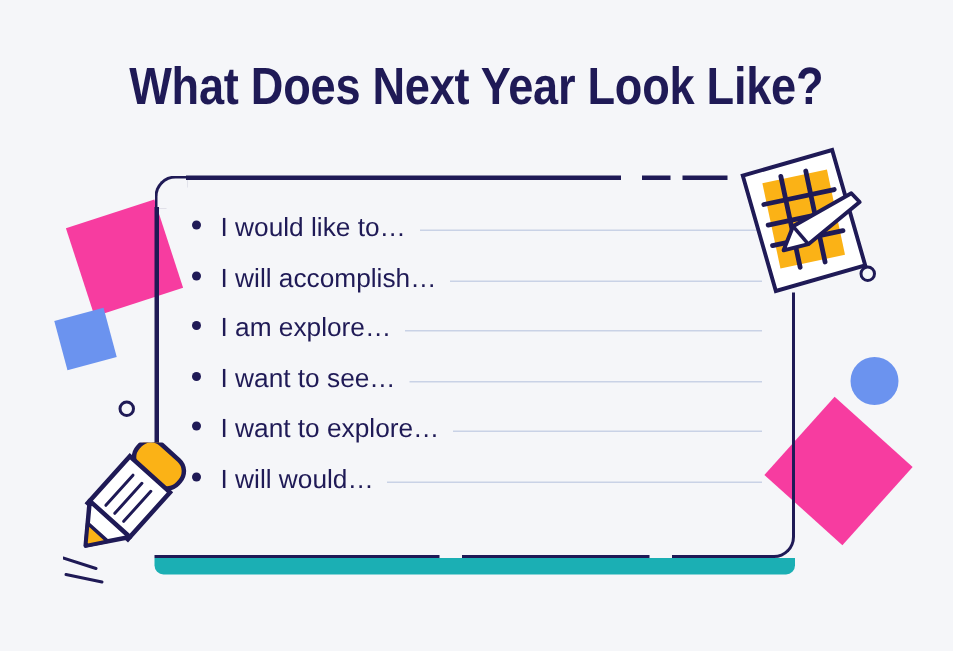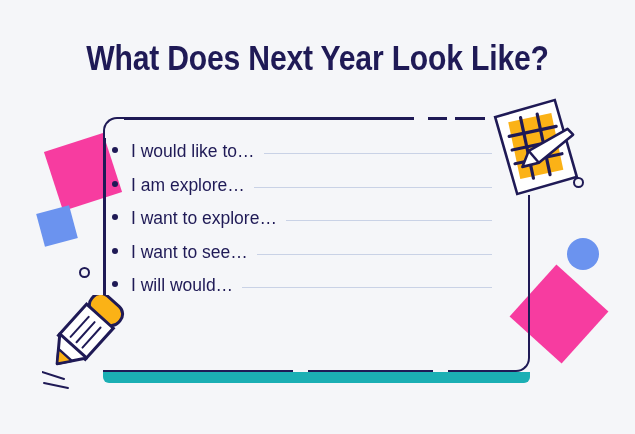--- a/index.html
+++ b/index.html
@@ -78,21 +78,21 @@
     text-align:center;
     color:#1f1a56;
     font-size:35px;
     font-weight:bold;
     letter-spacing:-0.2px;
     transform:scaleX(0.86);
     font-family:"Liberation Sans Narrow","Liberation Sans", sans-serif;
   }
 
   
-  .list { position:absolute; left:112px; top:141px; width:380px; }
+  .list { position:absolute; left:128px; top:141px; width:380px; }
   .list-item {
     display:flex; align-items:baseline;
     height:33.5px;
     position:relative;
   }
   .bullet {
     width:6px; height:6px; border-radius:50%;
     background:#1f1a56; flex:0 0 auto;
     position:relative; top:-4px; margin-right:13px;
   }
@@ -143,31 +143,36 @@
   <div class="teal-bar"></div>
 
   <div class="list">
     <div class="list-item">
       <span class="bullet"></span>
       <span class="item-label">I would like to…</span>
       <span class="rule"></span>
     </div>
     <div class="list-item">
       <span class="bullet"></span>
+      <span class="item-label">I will accomplish…</span>
+      <span class="rule"></span>
+    </div>
+    <div class="list-item">
+      <span class="bullet"></span>
       <span class="item-label">I am explore…</span>
       <span class="rule"></span>
     </div>
     <div class="list-item">
       <span class="bullet"></span>
+      <span class="item-label">I want to see…</span>
+      <span class="rule"></span>
+    </div>
+    <div class="list-item">
+      <span class="bullet"></span>
       <span class="item-label">I want to explore…</span>
-      <span class="rule"></span>
-    </div>
-    <div class="list-item">
-      <span class="bullet"></span>
-      <span class="item-label">I want to see…</span>
       <span class="rule"></span>
     </div>
     <div class="list-item">
       <span class="bullet"></span>
       <span class="item-label">I will would…</span>
       <span class="rule"></span>
     </div>
   </div>
 
   <div class="calendar">

